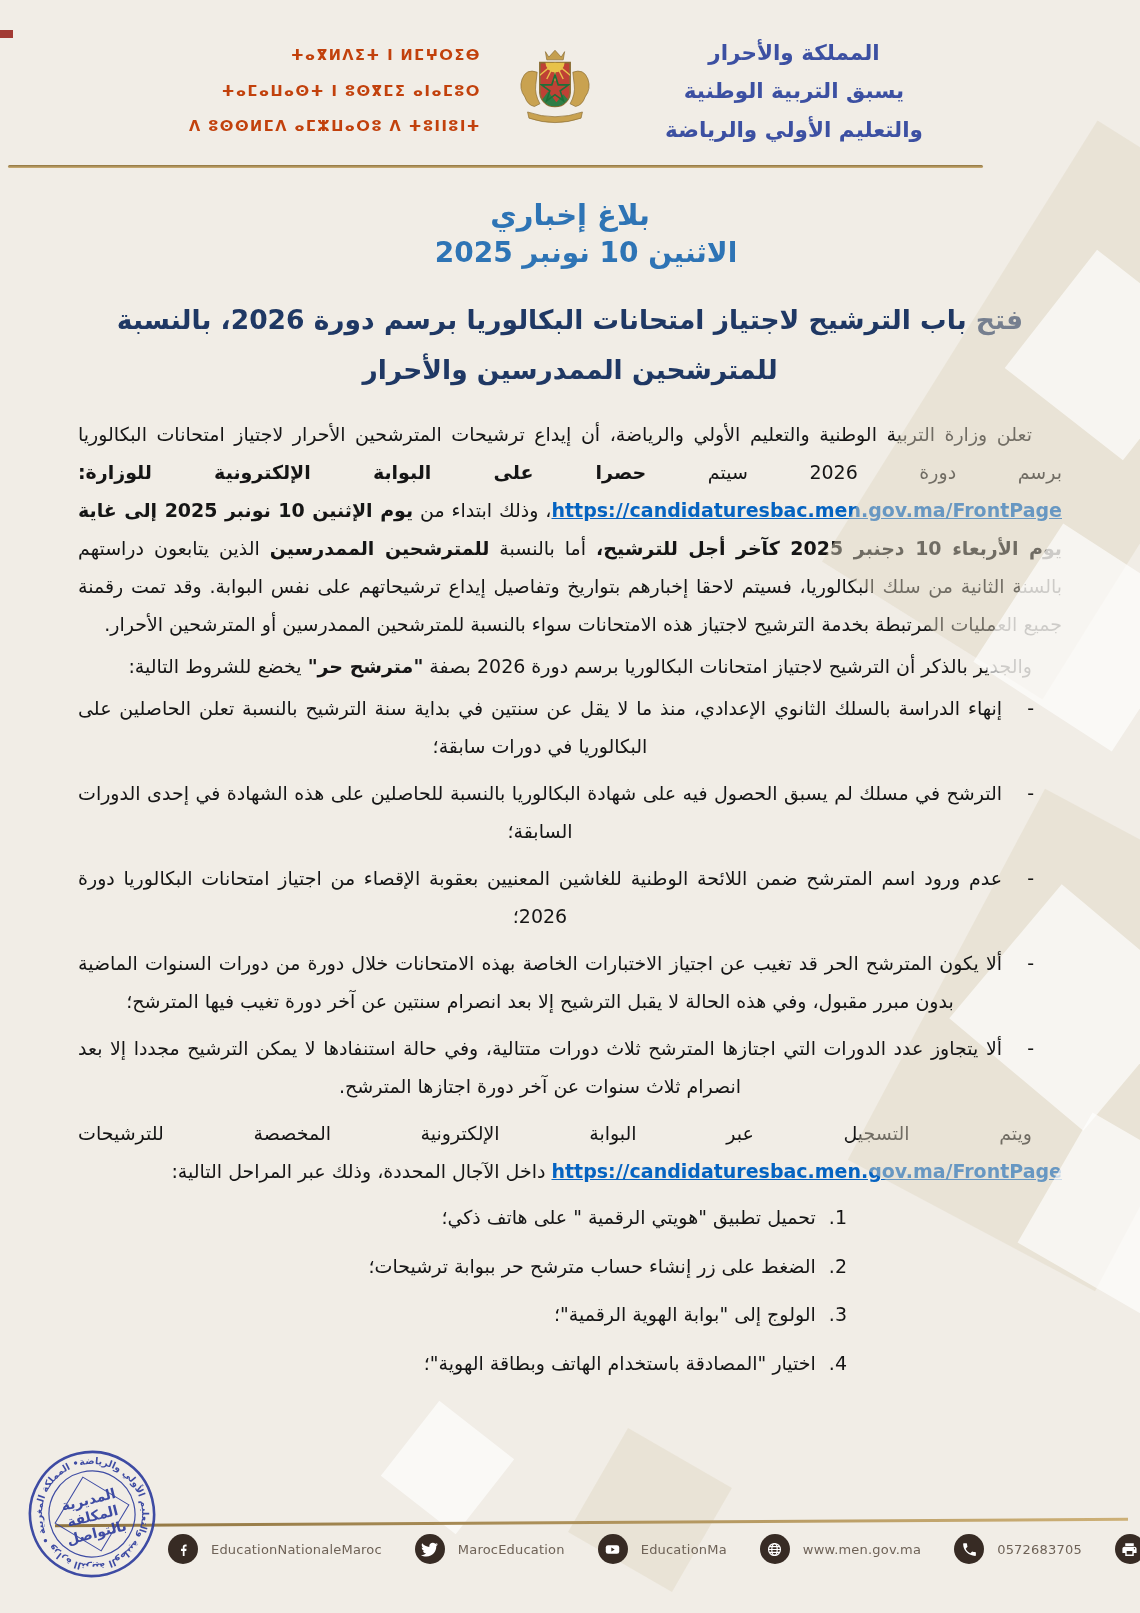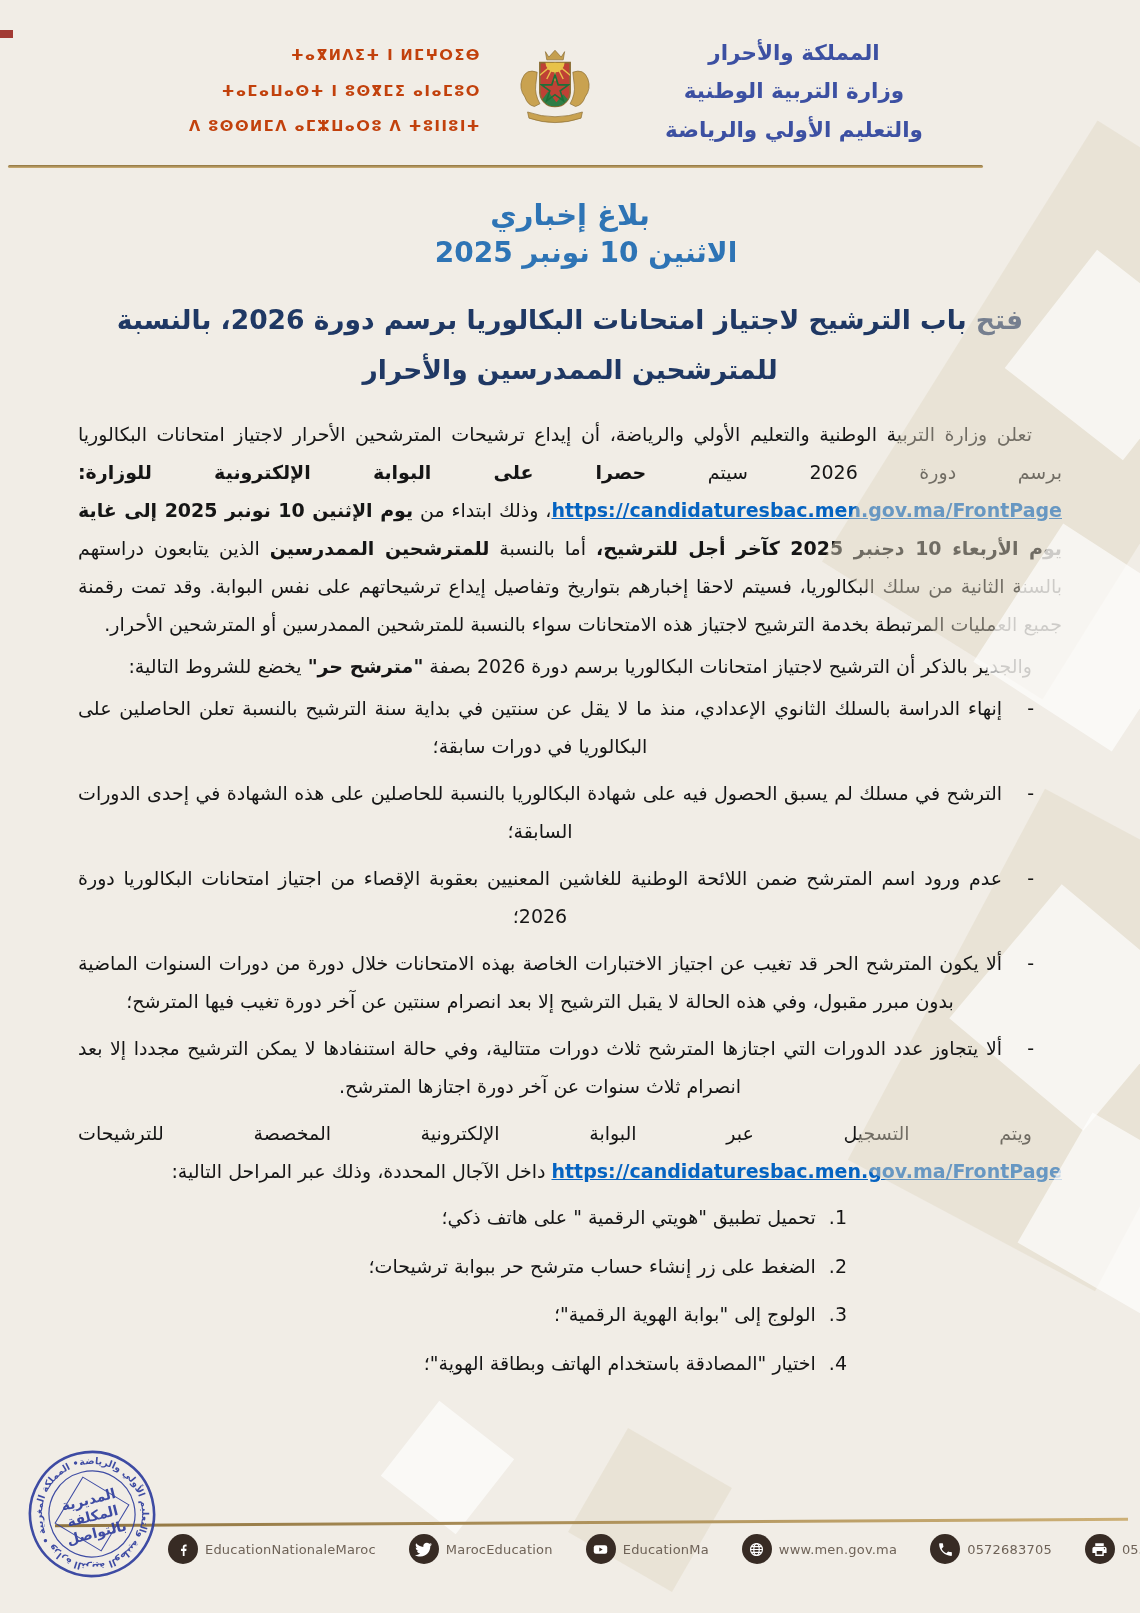--- a/index.html
+++ b/index.html
@@ -44,21 +44,21 @@
   ol.steps{list-style:none;margin:12px 215px 0 0;padding:0;}
   ol.steps li{display:flex;gap:13px;margin-bottom:17px;line-height:1.65;}
   ol.steps .num{flex:0 0 auto;}
 
   
   .foot-line{position:absolute;left:55px;top:1521px;width:1073px;height:2.5px;
              background:linear-gradient(to right,#8f7440,#cdb077);
              transform:rotate(-.35deg);}
   .contacts{position:absolute;left:168px;top:1534px;display:flex;gap:33px;
             align-items:center;}
-  .contact{display:flex;align-items:center;gap:7px;}
+  .contact{display:flex;align-items:center;gap:13px;}
   .cicon{width:30px;height:30px;border-radius:50%;background:#372b24;
          display:flex;align-items:center;justify-content:center;}
   .cicon svg{width:17px;height:17px;}
   .clabel{font-size:13px;color:#6e6257;letter-spacing:.2px;}
   .stamp{position:absolute;left:26px;top:1448px;width:132px;height:132px;
          transform:rotate(-14deg);opacity:.92;}
 </style>
 </head>
 <body>
 
@@ -102,21 +102,21 @@
             </g>
             <path d="M44,88 l16,-22 12,16 10,-12 16,18 z" fill="#2e7d46"></path>
             <path d="M70,42 l4.7,14.4 h15.1 l-12.2,8.9 4.7,14.4 -12.3,-8.9 -12.3,8.9 4.7,-14.4 -12.2,-8.9 h15.1 z" fill="none" stroke="#1e6f38" stroke-width="2.4"></path>
           </g>
 
           <path d="M30,96 q40,14 80,0 l-2,9 q-38,13 -76,0 z" fill="#c9a250" stroke="#8a6d33" stroke-width="1"></path>
         </svg>
       </div>
       <div class="ar-name">
         <div>المملكة والأحرار</div>
-        <div>وزارة التربية الوطنية</div>
+        <div>يسبق التربية الوطنية</div>
         <div>والتعليم الأولي والرياضة</div>
       </div>
     </div>
     <div class="gold-line"></div>
   </header>
 
   <div class="kicker">بلاغ إخباري</div>
   <div class="date">الاثنين 10 نونبر 2025</div>
   <h1 class="doc-title">فتح باب الترشيح لاجتياز امتحانات البكالوريا برسم دورة 2026، بالنسبة للمترشحين الممدرسين والأحرار</h1>
 

